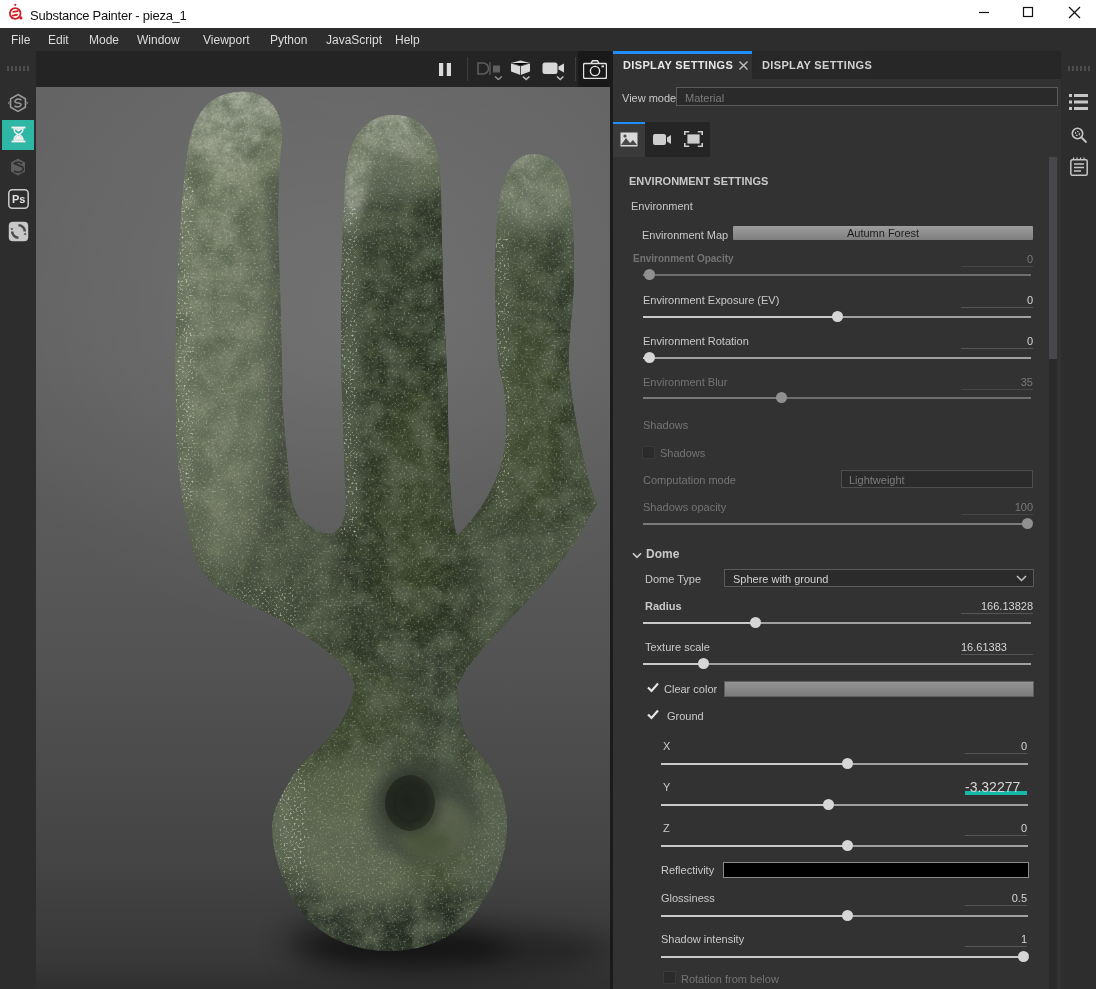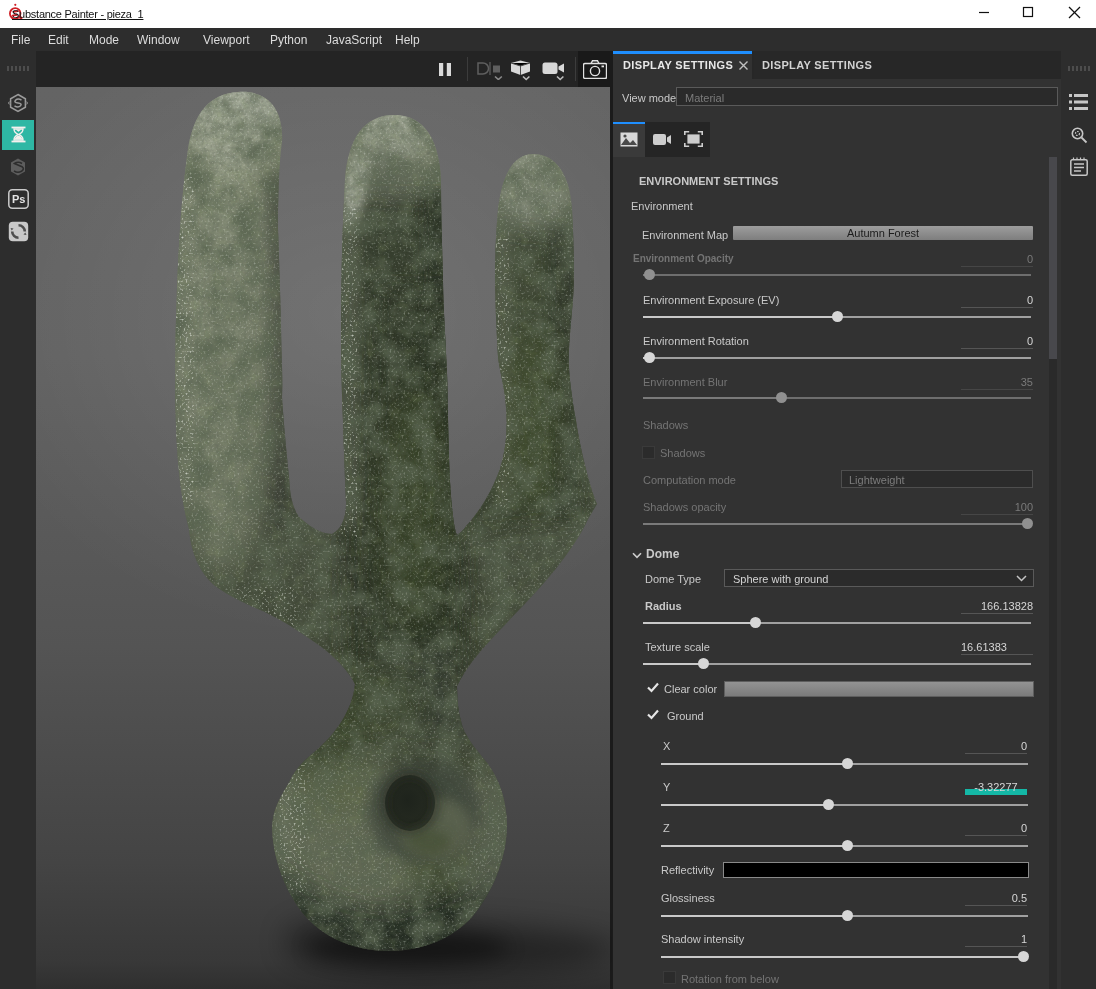--- a/index.html
+++ b/index.html
@@ -3,21 +3,21 @@
 <meta charset="utf-8">
 <style>
 * { margin:0; padding:0; box-sizing:border-box; }
 html,body { width:1096px; height:989px; overflow:hidden; background:#333333;
   font-family:"Liberation Sans", sans-serif; }
 #app { position:absolute; left:0; top:0; width:1096px; height:989px; }
 .abs { position:absolute; }
 
 
 #titlebar { left:0; top:0; width:1096px; height:28px; background:#ffffff; }
-#title-text { left:12px; top:8px; font-size:11px; letter-spacing:-0.25px; color:#111;text-decoration:underline; }
+#title-text { left:30px; top:8px; font-size:13px; letter-spacing:-0.25px; color:#111; }
 
 
 #menubar { left:0; top:28px; width:1096px; height:23px; background:#2d2d2d; }
 .menu-item { position:absolute; top:5px; font-size:12px; color:#dcdcdc; }
 
 
 #lefttb { left:0; top:51px; width:36px; height:938px; background:#2d2d2d; }
 
 #righttb { left:1061px; top:51px; width:35px; height:938px; background:#2d2d2d; }
 
@@ -298,21 +298,21 @@
 <circle cx="5" cy="4" r="1.6" fill="#4a4a4a"></circle>
       </svg>
 <svg class="abs" style="left:40px;top:82px" width="20" height="13" viewBox="0 0 20 13">
 <rect x="0" y="1" width="13" height="11" rx="2" fill="#cdcdcd"></rect>
 <path d="M14 4.5 L18 2 L18 11 L14 8.5 Z" fill="#cdcdcd"></path>
       </svg>
 <svg class="abs" style="left:71px;top:80px" width="19" height="16" viewBox="0 0 19 16">
 <path d="M0.8 4 V0.8 H5.2 M13.8 0.8 H18.2 V4 M18.2 12 V15.2 H13.8 M5.2 15.2 H0.8 V12" stroke="#cdcdcd" stroke-width="1.6" fill="none"></path>
 <rect x="3.4" y="3.4" width="12.2" height="9.2" fill="#cdcdcd"></rect>
       </svg>
-<div class="abs" style="left:26px;top:124px;font-size:11px;color:#c9c9c9;font-weight:bold;white-space:nowrap">ENVIRONMENT SETTINGS</div>
+<div class="abs" style="left:16px;top:124px;font-size:11px;color:#c9c9c9;font-weight:bold;white-space:nowrap">ENVIRONMENT SETTINGS</div>
 <div class="abs" style="left:18px;top:149px;font-size:11px;color:#c9c9c9;font-weight:normal;white-space:nowrap">Environment</div>
 <div class="abs" style="left:29px;top:178px;font-size:11px;color:#c9c9c9;font-weight:normal;white-space:nowrap">Environment Map</div>
 <div class="abs" style="left:120px;top:175px;width:300px;height:14px;background:linear-gradient(#9d9d9d,#7e7e7e);border-radius:1px"></div>
 <div class="abs" style="left:120px;top:176px;width:300px;height:13px;font-size:11px;color:#1c1c1c;text-align:center">Autumn Forest</div>
 <div class="abs" style="left:20px;top:202px;font-size:10px;color:#747474;font-weight:bold;white-space:nowrap">Environment Opacity</div>
 <div class="abs" style="left:348px;top:202px;width:72px;height:14px;border-bottom:1px solid #464646;color:#7a7a7a;font-size:11px;text-align:right;line-height:12px">0</div>
 <div class="abs" style="left:30px;top:222.5px;width:388px;height:2px;background:#6e6e6e"></div>
 <div class="abs" style="left:30px;top:222.5px;width:6px;height:2px;background:#7a7a7a"></div>
 <div class="abs" style="left:31px;top:217.5px;width:11px;height:11px;border-radius:50%;background:#909090"></div>
 <div class="abs" style="left:30px;top:243px;font-size:11px;color:#c9c9c9;font-weight:normal;white-space:nowrap">Environment Exposure (EV)</div>
@@ -369,21 +369,21 @@
 <svg class="abs" style="left:33px;top:657px" width="14" height="13" viewBox="0 0 14 13">
         <path d="M2 6.5 L5.5 10 L12 2.5" stroke="#e6e6e6" stroke-width="2.2" fill="none"></path>
       </svg>
 <div class="abs" style="left:54px;top:659px;font-size:11px;color:#c9c9c9;font-weight:normal;white-space:nowrap">Ground</div>
 <div class="abs" style="left:50px;top:689px;font-size:11px;color:#c9c9c9;font-weight:normal;white-space:nowrap">X</div>
 <div class="abs" style="left:352px;top:689px;width:62px;height:14px;border-bottom:1px solid #555555;color:#d6d6d6;font-size:11px;text-align:right;line-height:12px">0</div>
 <div class="abs" style="left:48px;top:711.5px;width:367px;height:2px;background:#a0a0a0"></div>
 <div class="abs" style="left:48px;top:711.5px;width:186px;height:2px;background:#c9c9c9"></div>
 <div class="abs" style="left:229px;top:706.5px;width:11px;height:11px;border-radius:50%;background:#d6d6d6"></div>
 <div class="abs" style="left:50px;top:730px;font-size:11px;color:#c9c9c9;font-weight:normal;white-space:nowrap">Y</div>
-<div class="abs" style="left:352px;top:730px;width:62px;height:14px;border-bottom:6px solid #14b8a6;color:#d6d6d6;font-size:11px;text-align:center;line-height:12px">-3.32277</div>
+<div class="abs" style="left:352px;top:730px;width:62px;height:14px;border-bottom:4px solid #14b8a6;color:#d6d6d6;font-size:14px;text-align:left;line-height:12px">-3.32277</div>
 <div class="abs" style="left:48px;top:752.5px;width:367px;height:2px;background:#a0a0a0"></div>
 <div class="abs" style="left:48px;top:752.5px;width:167px;height:2px;background:#c9c9c9"></div>
 <div class="abs" style="left:210px;top:747.5px;width:11px;height:11px;border-radius:50%;background:#d6d6d6"></div>
 <div class="abs" style="left:50px;top:771px;font-size:11px;color:#c9c9c9;font-weight:normal;white-space:nowrap">Z</div>
 <div class="abs" style="left:352px;top:771px;width:62px;height:14px;border-bottom:1px solid #555555;color:#d6d6d6;font-size:11px;text-align:right;line-height:12px">0</div>
 <div class="abs" style="left:48px;top:793.5px;width:367px;height:2px;background:#a0a0a0"></div>
 <div class="abs" style="left:48px;top:793.5px;width:186px;height:2px;background:#c9c9c9"></div>
 <div class="abs" style="left:229px;top:788.5px;width:11px;height:11px;border-radius:50%;background:#d6d6d6"></div>
 <div class="abs" style="left:48px;top:813px;font-size:11px;color:#c9c9c9;font-weight:normal;white-space:nowrap">Reflectivity</div>
 <div class="abs" style="left:110px;top:811px;width:306px;height:16px;background:#000;border:1px solid #8a8a8a"></div>

